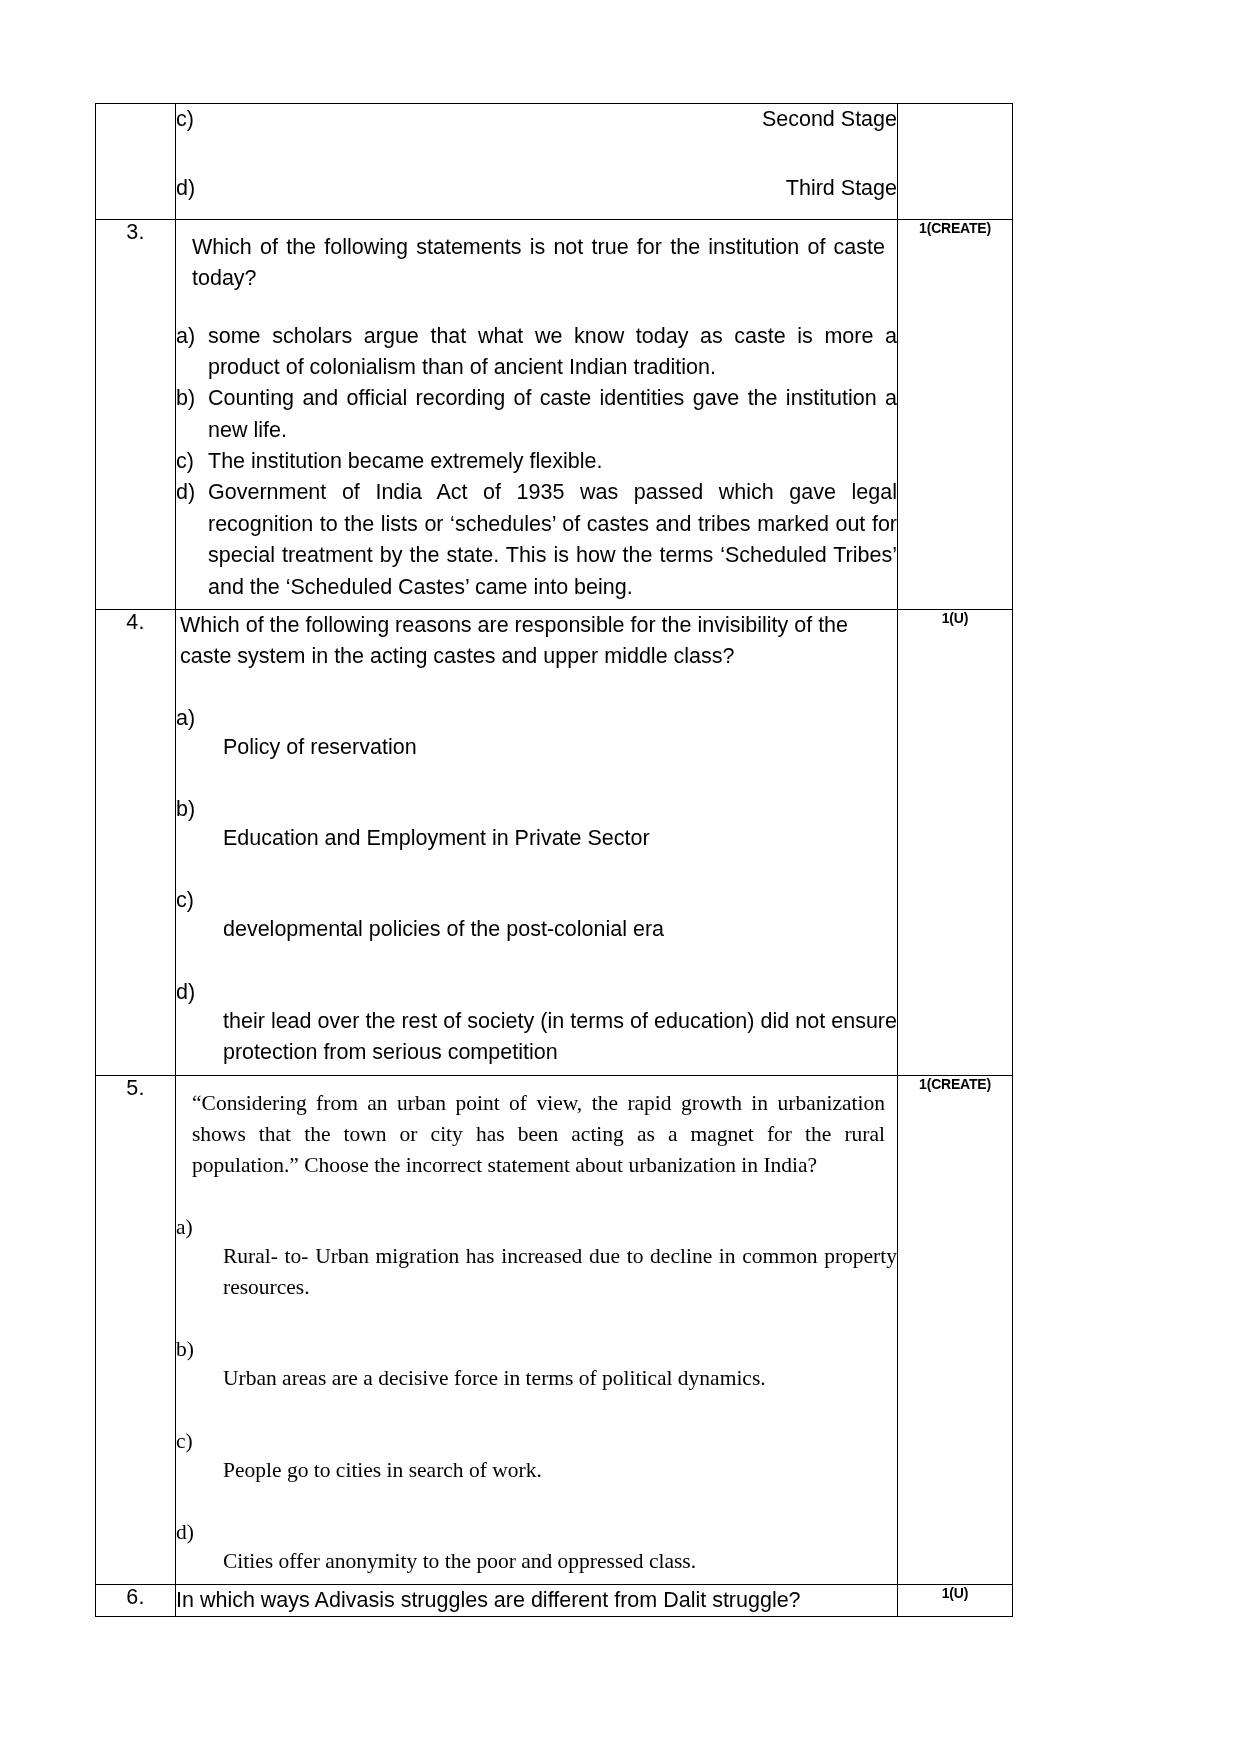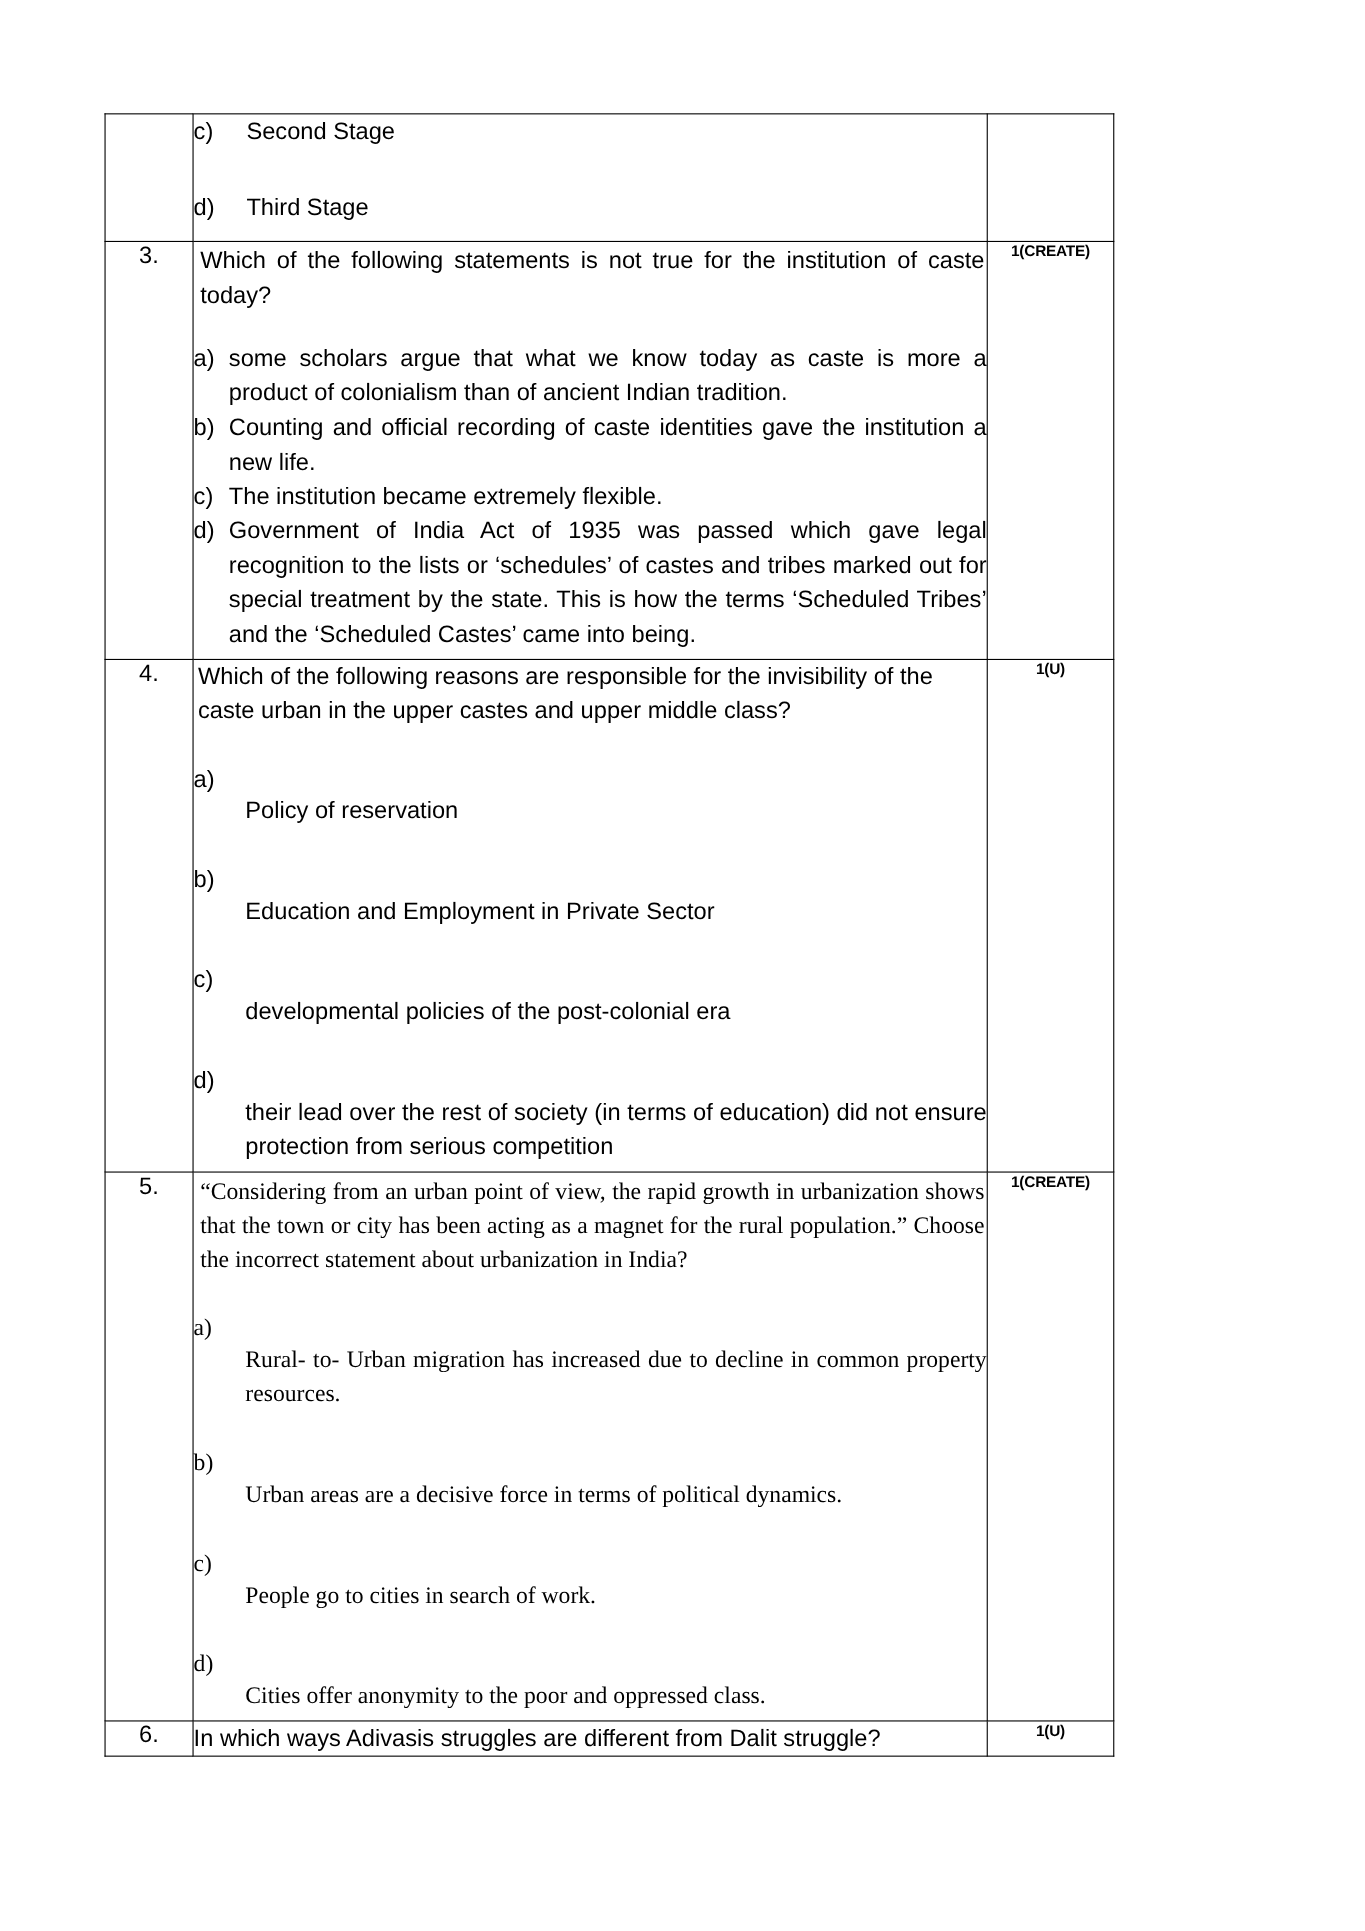--- a/index.html
+++ b/index.html
@@ -79,24 +79,24 @@
   }
   .opt-loose li {
     display: flex;
     margin-bottom: 38px;
   }
   .opt-loose li:last-child { margin-bottom: 14px; }
   .opt-loose .lbl {
     width: 48px;
     flex: 0 0 48px;
   }
-  .opt-loose .txt { flex: 1 1 auto; }
+  .opt-loose .txt { flex: 1 1 auto; text-align: right; }
 
   .stem {
-    margin: 2px;
+    margin: 12px;
     text-align: justify;
     text-justify: inter-word;
   }
   .stem-nj { margin: 0; }
 
   
   .opt-tight {
     margin: 26px 0 6px 0;
     padding: 0;
     list-style: none;
@@ -202,21 +202,21 @@
         <td class="cell-marks">
           <span class="marks-text">1(CREATE)</span>
         </td>
       </tr>
 
       <tr>
         <td class="cell-num">
           <span>4.</span>
         </td>
         <td class="cell-body pad-q4">
-          <p class="stem-nj q-indent">Which of the following reasons are responsible for the invisibility of the caste urban in the upper castes and upper middle class?</p>
+          <p class="stem-nj q-indent">Which of the following reasons are responsible for the invisibility of the caste system in the acting castes and upper middle class?</p>
           <ul class="opt-wide">
             <li>
               <span class="lbl">a)</span>
               <span class="txt">Policy of reservation</span>
             </li>
             <li>
               <span class="lbl">b)</span>
               <span class="txt">Education and Employment in Private Sector</span>
             </li>
             <li>

